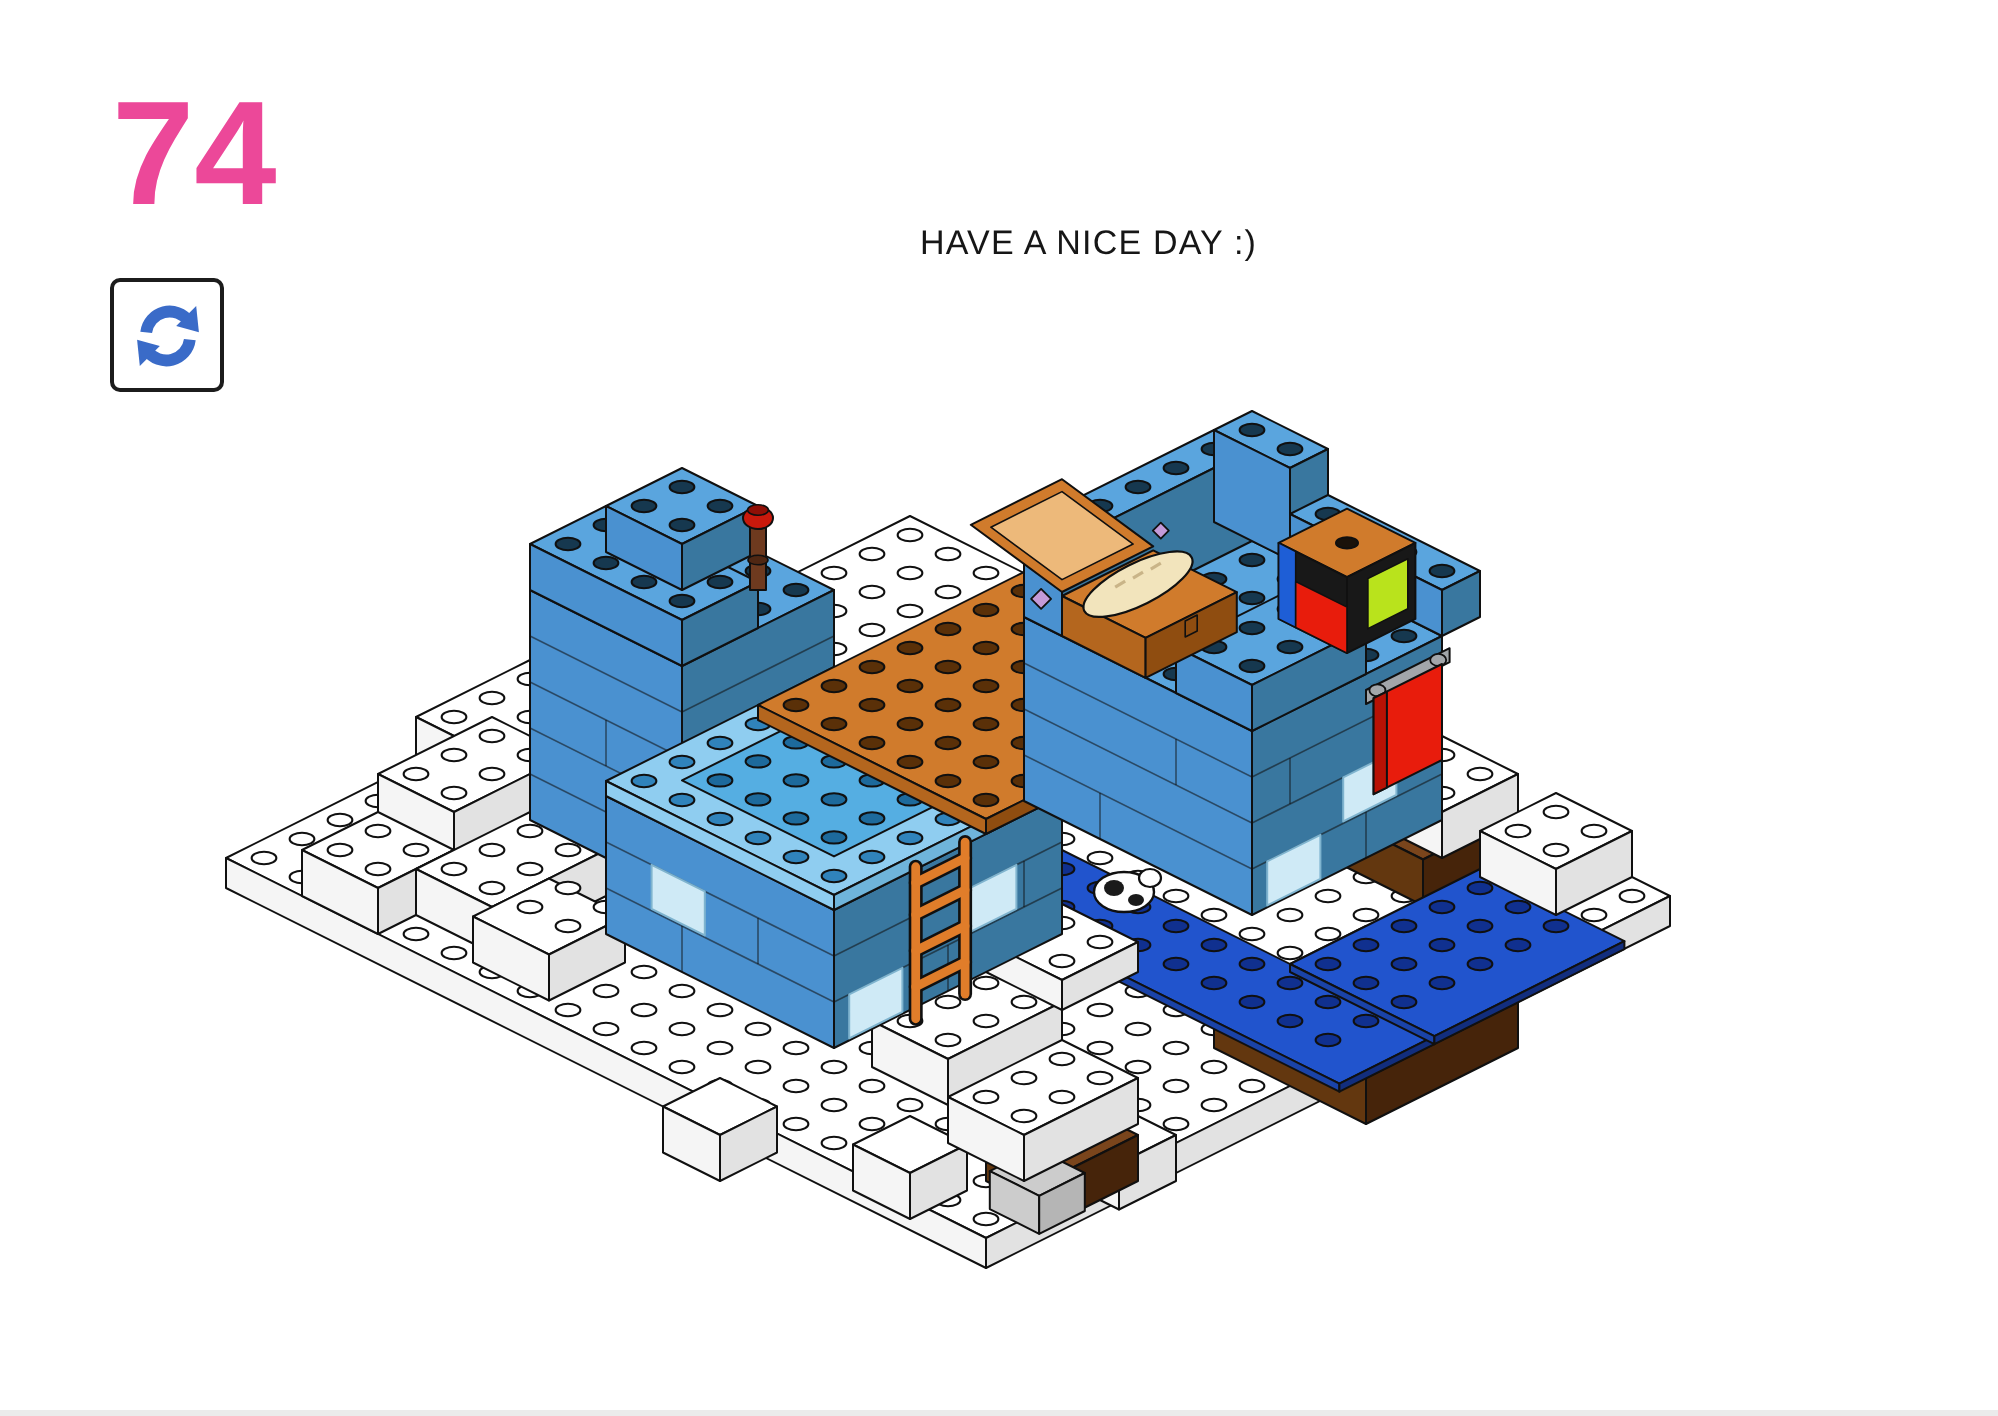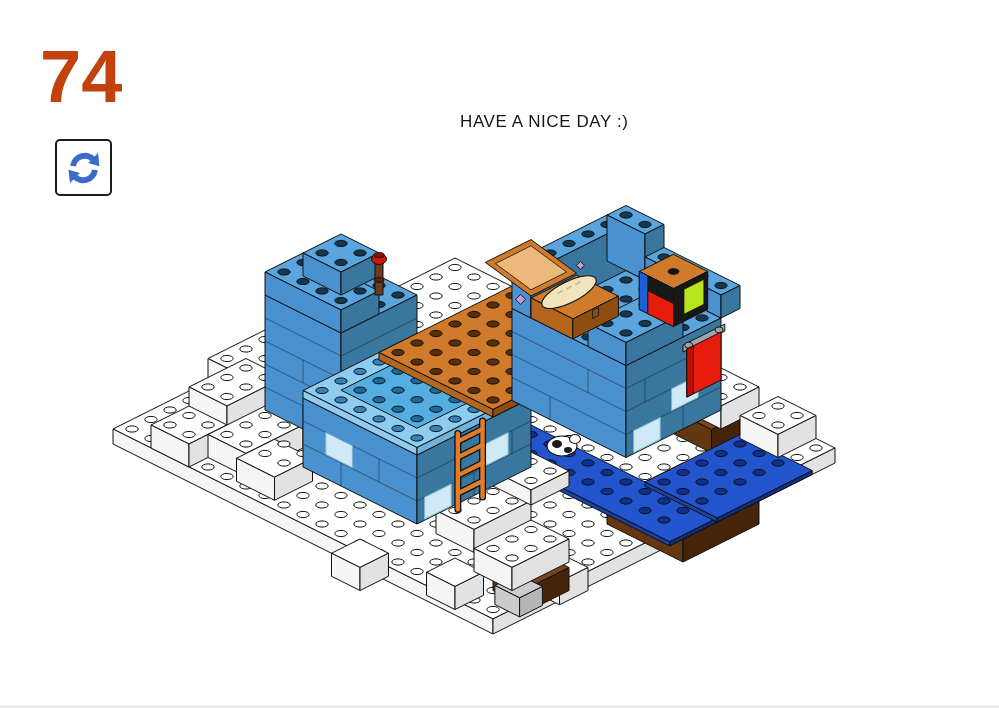--- a/index.html
+++ b/index.html
@@ -1,19 +1,19 @@
 <!DOCTYPE html>
 <html style="--rotate-blue: #3a6bc8;"><head>
 <meta charset="utf-8">
 <style>
   html,body{margin:0;padding:0;background:#fff;}
   .page{position:relative;width:999px;height:705px;background:#ffffff;overflow:hidden;
         border-bottom:3px solid #ebebeb;font-family:"Liberation Sans",sans-serif;}
-  .step-number{position:absolute;left:40px;top:40px;font-size:74px;font-weight:bold;
-        color:#c2410c;line-height:1;letter-spacing:0px;}
+  .step-number{position:absolute;left:56px;top:40px;font-size:74px;font-weight:bold;
+        color:#ec4899;line-height:1;letter-spacing:0px;}
   .rotate-box{position:absolute;left:55px;top:139px;width:53px;height:53px;background:#fff;
         border:2.5px solid #1c1c1c;border-radius:5px;display:flex;align-items:center;justify-content:center;}
   .message{position:absolute;left:460px;top:112px;font-size:17px;color:#161616;letter-spacing:0.6px;}
   .model{position:absolute;left:110px;top:150px;}
 </style>
 </head>
 <body>
 
 <div class="page">
 

